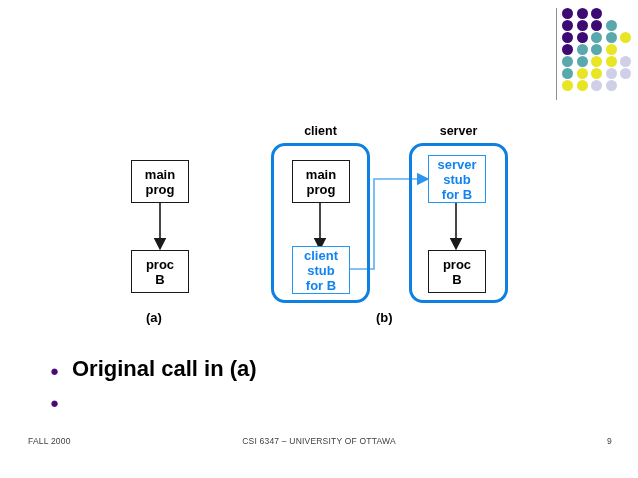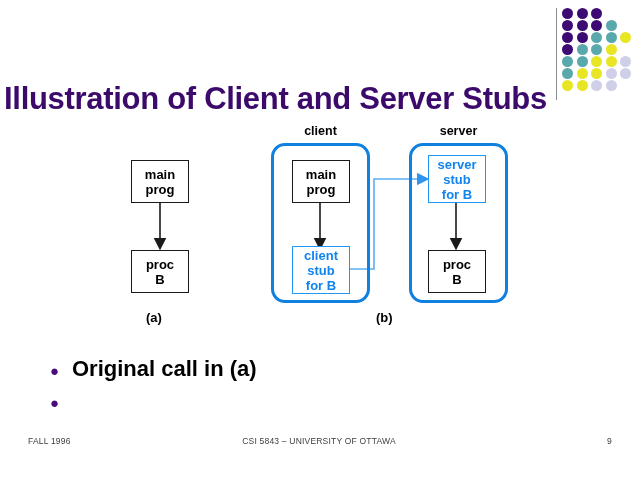--- a/index.html
+++ b/index.html
@@ -186,21 +186,20 @@
       <div class="dot" style="left: 14.5px; top: 60px; background: rgb(232, 229, 37);"></div>
       <div class="dot" style="left: 29px; top: 60px; background: rgb(232, 229, 37);"></div>
       <div class="dot" style="left: 43.5px; top: 60px; background: rgb(207, 207, 232);"></div>
       <div class="dot" style="left: 58px; top: 60px; background: rgb(207, 207, 232);"></div>
       <div class="dot" style="left: 0px; top: 72px; background: rgb(232, 229, 37);"></div>
       <div class="dot" style="left: 14.5px; top: 72px; background: rgb(232, 229, 37);"></div>
       <div class="dot" style="left: 29px; top: 72px; background: rgb(207, 207, 232);"></div>
       <div class="dot" style="left: 43.5px; top: 72px; background: rgb(207, 207, 232);"></div>
     </div>
 
-  <div id="page-title">Illustration of Client and Server Stubs</div>
 
   <div id="diagram">
 
     <svg class="arrow-svg" viewBox="0 0 638 225">
       <defs>
         <marker id="arrowBlack" markerWidth="8" markerHeight="8" refX="4" refY="4" orient="auto">
           <path d="M0,0 L8,4 L0,8 z" fill="#1a1a1a"></path>
         </marker>
         <marker id="arrowBlue" markerWidth="8" markerHeight="8" refX="4" refY="4" orient="auto">
           <path d="M0,0 L8,4 L0,8 z" fill="#2f93f0"></path>
@@ -245,18 +244,18 @@
     <div class="bullet-row">
       <span class="bullet-mark">●</span>
       <span class="bullet-text">Original call in (a)</span>
     </div>
     <div class="bullet-row">
       <span class="bullet-mark">●</span>
     </div>
   </div>
 
   <div id="footer">
-    <span id="footer-left">FALL 1996</span>
-    <span id="footer-center">CSI 5843 – UNIVERSITY OF OTTAWA</span>
+    <span id="footer-left">FALL 2000</span>
+    <span id="footer-center">CSI 6347 – UNIVERSITY OF OTTAWA</span>
     <span id="footer-right">9</span>
   </div>
 
 </div>
 
 </body></html>

